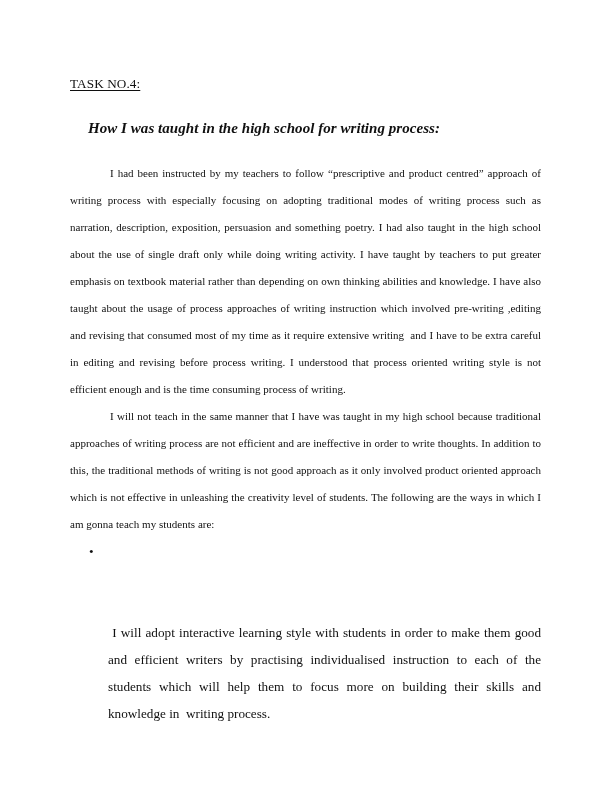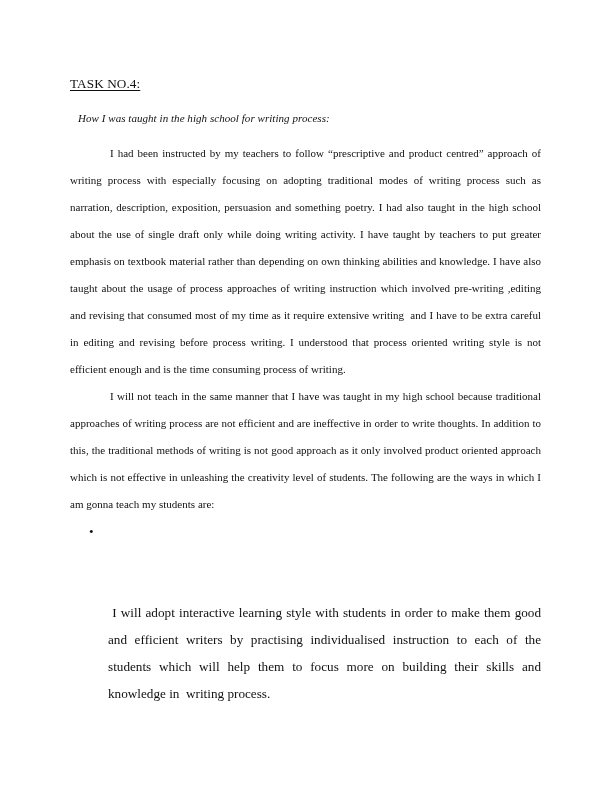--- a/index.html
+++ b/index.html
@@ -31,25 +31,25 @@
     font-size: 13.2px;
     line-height: 27px;
     font-weight: normal;
     text-decoration: underline;
     text-underline-offset: 2px;
     letter-spacing: 0.1px;
     margin: 0;
     white-space: pre;
   }
   .heading-bi {
-    font-size: 11px;
+    font-size: 15px;
     line-height: 27px;
-    font-weight: normal;
+    font-weight: bold;
     font-style: italic;
-    margin: 8px;
+    margin: 18px;
     letter-spacing: 0.05px;
     white-space: pre-wrap;
   }
   p.body-para {
     font-size: 11px;
     line-height: 27px;
     text-align: justify;
     text-justify: inter-word;
     margin: 0;
     text-indent: 40px;

